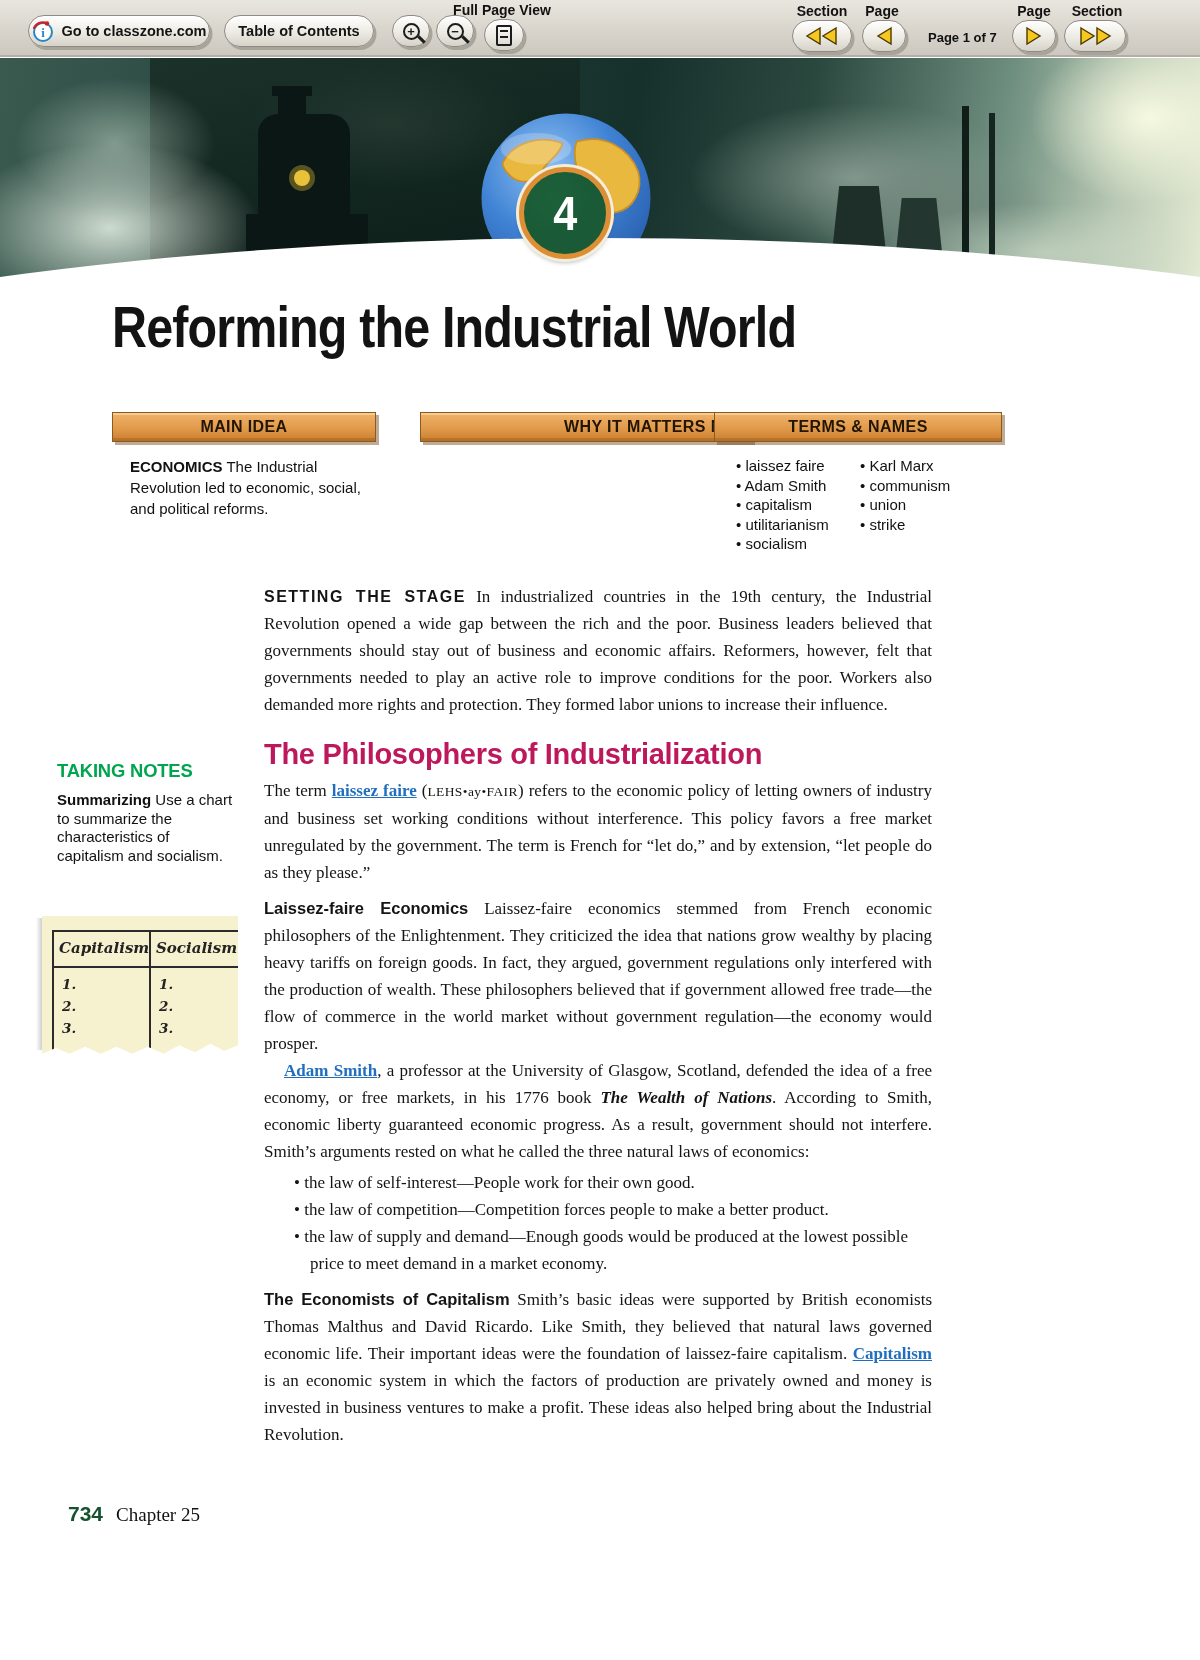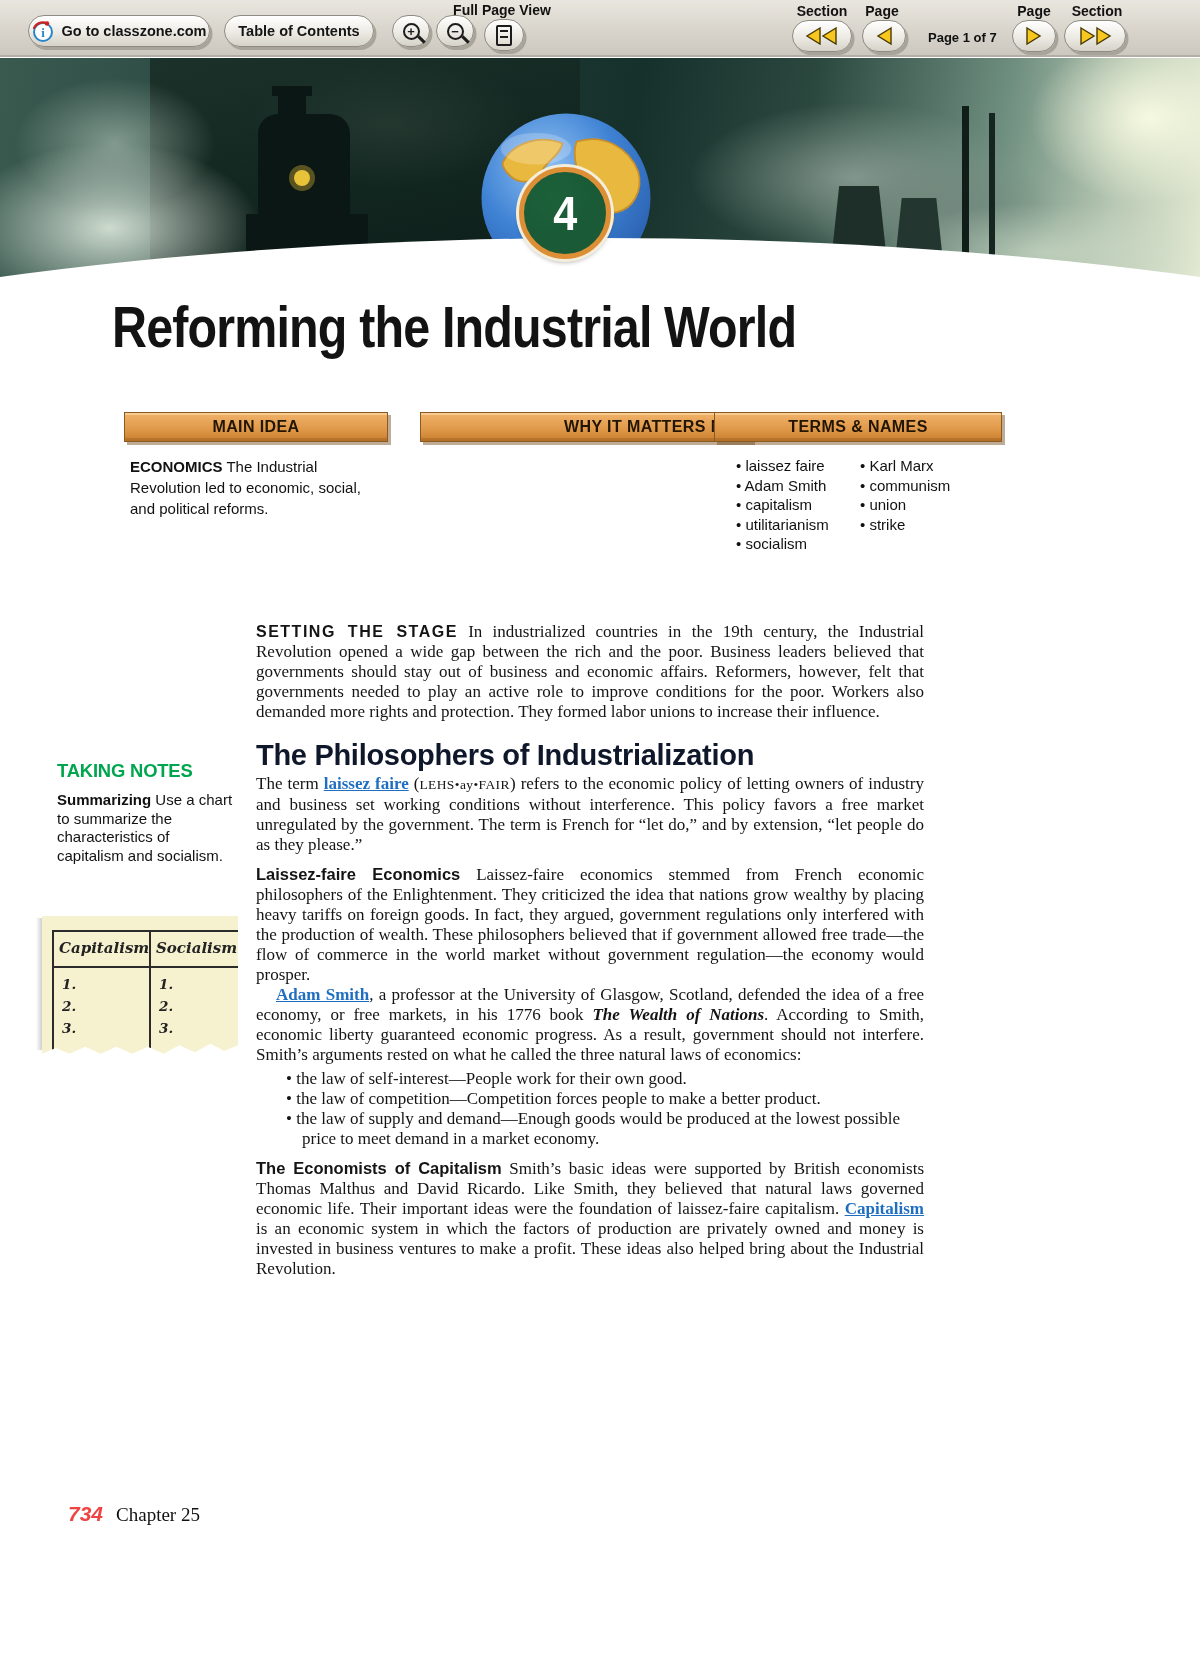--- a/index.html
+++ b/index.html
@@ -61,37 +61,37 @@
 
   
   .title { position:absolute; left:112px; top:294px; font-size:57px; font-weight:bold; color:#131313;
     letter-spacing:-1px; transform:scaleX(0.85); transform-origin:left top; white-space:nowrap; }
 
   
   .hbar { position:absolute; top:412px; height:30px; display:flex; align-items:center; justify-content:center;
     background:linear-gradient(180deg,#f0b269 0%, #e19a4b 55%, #c97e2e 100%);
     border:1px solid #8a5a20; box-shadow:3px 3px 0 rgba(110,70,25,0.45), inset 0 -3px 0 rgba(140,85,25,0.35), inset 0 2px 0 rgba(255,230,190,0.5);
     font-weight:bold; font-size:16px; color:#221504; letter-spacing:0.4px; }
-  .hbar1 { left:124px; width:264px; }
+  .hbar1 { left:112px; width:264px; }
   .hbar2 { left:420px; width:332px;justify-content:flex-end; }
   .hbar3 { left:714px; width:288px; }
   .hbody { position:absolute; font-size:15px; line-height:21px; color:#111; }
   .hbody1 { left:130px; top:456px; width:248px; }
   .hbody2 { left:432px; top:456px; width:258px; }
   .terms-col { position:absolute; top:456px; font-size:15px; line-height:19.5px; color:#111; list-style:none; }
   .terms-col1 { left:736px; width:120px; }
   .terms-col2 { left:860px; width:130px; }
   .terms-col li::before { content:"• "; }
 
   
-  .col-main { position:absolute; left:256px; top:583px; width:668px;
-    font-family:"Liberation Serif", serif; font-size:17px; line-height:20px; color:#141414; text-align:justify;margin-top:39px; }
+  .col-main { position:absolute; left:264px; top:583px; width:668px;
+    font-family:"Liberation Serif", serif; font-size:17px; line-height:27px; color:#141414; text-align:justify; }
   .lead-in { font-family:"Liberation Sans", sans-serif; font-weight:bold; font-size:16px; letter-spacing:1.5px; }
   .runin   { font-family:"Liberation Sans", sans-serif; font-weight:bold; font-size:16.5px; }
-  .red-head { font-family:"Liberation Sans", sans-serif; font-weight:bold; font-size:29px; color:#0f172a;
+  .red-head { font-family:"Liberation Sans", sans-serif; font-weight:bold; font-size:29px; color:#be185d;
     margin-top:23px; margin-bottom:9px; text-align:left; letter-spacing:-0.3px; }
   .pron { font-size:13.5px; letter-spacing:0.4px; }
   a.termlink { color:#1f6ec0; font-weight:bold; text-decoration:underline; cursor:pointer; }
   .p-indent { text-indent:20px; }
   .p-space { margin-top:9px; }
   ul.nat-laws { list-style:none; margin-top:4px; margin-bottom:4px; text-align:left; }
   ul.nat-laws li { padding-left:46px; text-indent:-16px; }
   ul.nat-laws li::before { content:"• "; }
   .book-title { font-style:italic;font-weight:bold; }
 
@@ -109,21 +109,21 @@
   .tn-hr  { position:absolute; left:0; top:34px; width:100%; height:2px; background:#2b2b2b; }
   .tn-cell { position:absolute; font-family:"DejaVu Serif", serif; font-style:italic; color:#222; }
   .tn-h { top:7px; font-size:15px; font-weight:bold; }
   .tn-h1 { left:5px; } .tn-h2 { left:102px; }
   .tn-r { font-size:13.5px; font-weight:bold; }
   .r0 { top:44px; } .r1 { top:66px; } .r2 { top:88px; }
   .c1 { left:8px; } .c2 { left:105px; }
 
   
   .footer { position:absolute; left:68px; top:1502px; display:flex; align-items:baseline; gap:13px; }
-  .folio { font-weight:bold; font-size:21px; color:#ef4444;font-style:italic; }
+  .folio { font-weight:bold; font-size:21px; color:#14532d; }
   .chapter { font-family:"Liberation Serif", serif; font-size:19px; color:#111; }
 </style>
 </head>
 <body>
 
 <div id="page">
 
   <div class="toolbar">
 
     <div class="pill" style="left:28px; top:15px; width:182px;">

